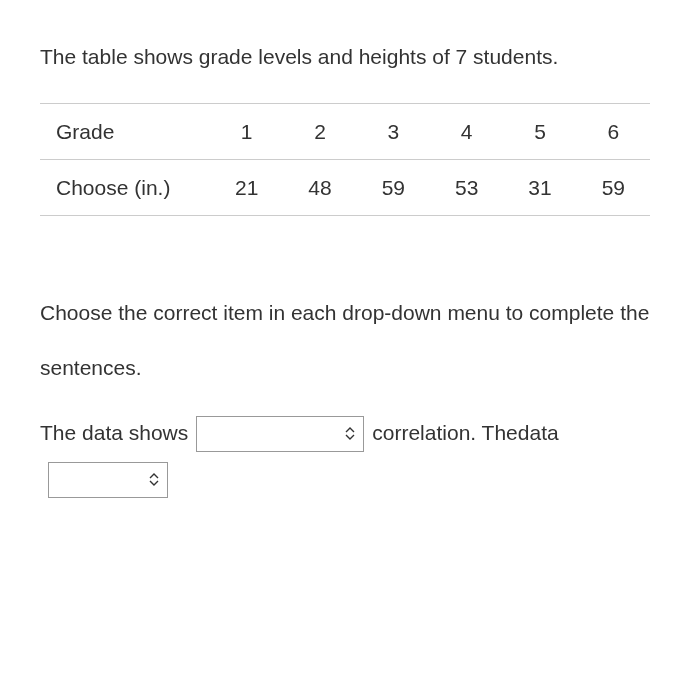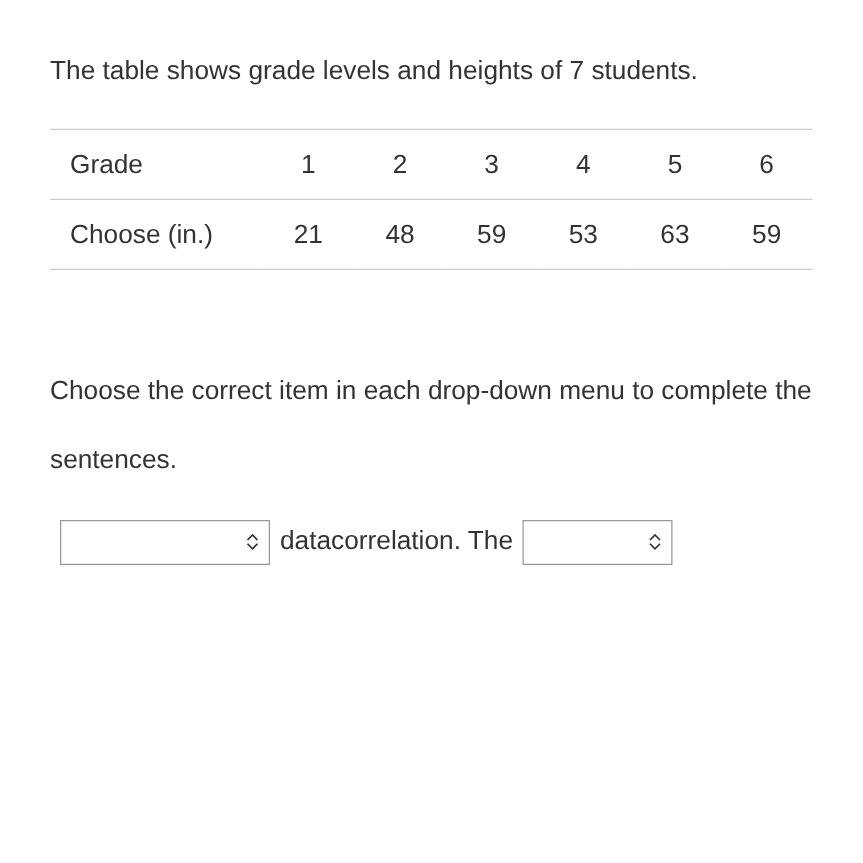--- a/index.html
+++ b/index.html
@@ -99,42 +99,43 @@
     <td>4</td>
     <td>5</td>
     <td>6</td>
   </tr>
   <tr>
     <td>Choose (in.)</td>
     <td>21</td>
     <td>48</td>
     <td>59</td>
     <td>53</td>
-    <td>63</td>
+    <td>31</td>
     <td>59</td>
   </tr>
 </tbody>
   </table>
 
 <p class="instructions">Choose the correct item in each drop-down menu to complete the sentences.</p>
 
 <div class="sentence">
+  <span>The data shows</span>
   <span class="dropdown wide">
     <span class="dropdown-value"></span>
     <span class="dropdown-icon">
       <svg width="10" height="6" viewBox="0 0 10 6">
           <path d="M1 5 L5 1 L9 5" stroke="#333" stroke-width="1.4" fill="none"></path>
         </svg>
       <svg width="10" height="6" viewBox="0 0 10 6">
           <path d="M1 1 L5 5 L9 1" stroke="#333" stroke-width="1.4" fill="none"></path>
         </svg>
     </span>
   </span>
+  <span>correlation. The</span>
   <span>data</span>
-  <span>correlation. The</span>
   <span class="dropdown narrow">
     <span class="dropdown-value"></span>
     <span class="dropdown-icon">
       <svg width="10" height="6" viewBox="0 0 10 6">
           <path d="M1 5 L5 1 L9 5" stroke="#333" stroke-width="1.4" fill="none"></path>
         </svg>
       <svg width="10" height="6" viewBox="0 0 10 6">
           <path d="M1 1 L5 5 L9 1" stroke="#333" stroke-width="1.4" fill="none"></path>
         </svg>
     </span>

